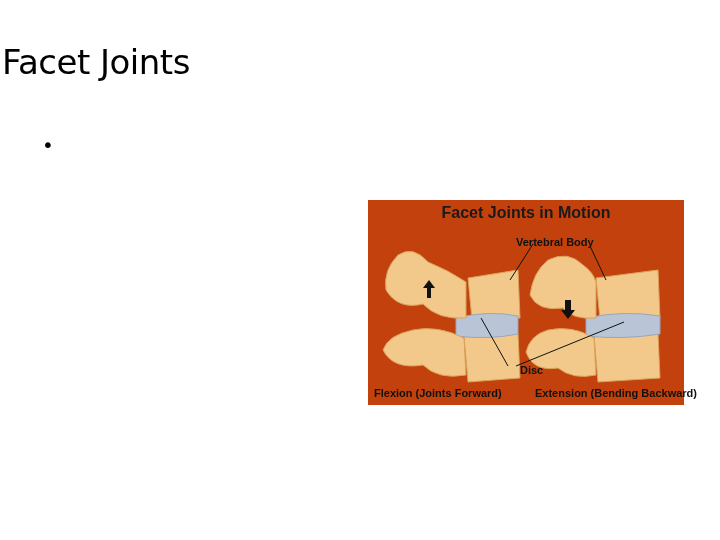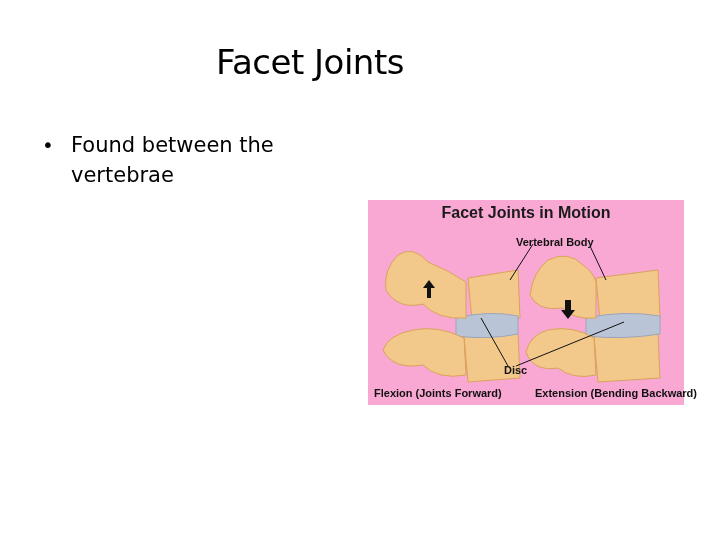--- a/index.html
+++ b/index.html
@@ -1,34 +1,33 @@
 <!DOCTYPE html>
 <html><head>
   <meta charset="utf-8">
   <style>
     html, body { margin: 0; padding: 0; }
     body { width: 720px; height: 540px; background: #ffffff; position: relative; overflow: hidden; font-family: "Liberation Sans", sans-serif; }
-    .slide-title { position: absolute; left: 10px; top: 42px; width: 600px; text-align: center; font-family: "DejaVu Sans", sans-serif; font-size: 34px; color: #000; letter-spacing: -0.5px; }
+    .slide-title { position: absolute; left: 2px; top: 42px; width: 600px; text-align: left; font-family: "DejaVu Sans", sans-serif; font-size: 34px; color: #000; letter-spacing: -0.5px; }
     .bullets { position: absolute; left: 38px; top: 130px; width: 300px; margin: 0; padding: 0; list-style: none; }
     .bullet-item { position: relative; padding-left: 33px; font-family: "DejaVu Sans", sans-serif; font-size: 21px; line-height: 30px; color: #000; }
     .bullet-dot { position: absolute; left: 4px; top: 0; font-size: 20px; }
-    .figure { position: absolute; left: 368px; top: 200px; width: 316px; height: 205px; background: #f9a8d4; }
+    .figure { position: absolute; left: 368px; top: 200px; width: 316px; height: 205px; background: #c2410c; }
     .fig-title { position: absolute; left: 0; top: 4px; width: 316px; text-align: center; font-weight: bold; font-size: 16px; color: #1a1a1a; }
     .fig-label { position: absolute; font-weight: bold; font-size: 11px; color: #111; white-space: nowrap; }
     svg.art { position: absolute; left: 0; top: 0; }
   </style>
 </head>
 <body>
 
 <div class="slide-title">Facet Joints</div>
 
 <ul class="bullets">
   <li class="bullet-item">
     <span class="bullet-dot">•</span>
-    <span>Found between the vertebrae</span>
   </li>
 </ul>
 
 <div class="figure">
   <svg class="art" width="316" height="205" viewBox="0 0 316 205">
 
     <g>
       <path d="M100 78 L150 70 L152 118 L104 120 Z" fill="#f2c98a" stroke="#d9a35a"></path>
       <path d="M96 136 L150 133 L152 178 L100 182 Z" fill="#f2c98a" stroke="#d9a35a"></path>
       <path d="M88 118 Q120 110 150 116 L150 134 Q120 140 88 136 Z" fill="#b9c4d6" stroke="#9aa6ba"></path>
@@ -46,16 +45,16 @@
       <path d="M197 100 L203 100 L203 110 L207 110 L200 119 L193 110 L197 110 Z" fill="#111"></path>
     </g>
 
     <line x1="165" y1="44" x2="142" y2="80" stroke="#111" stroke-width="1"></line>
     <line x1="222" y1="46" x2="238" y2="80" stroke="#111" stroke-width="1"></line>
     <line x1="140" y1="166" x2="113" y2="118" stroke="#111" stroke-width="1"></line>
     <line x1="148" y1="166" x2="256" y2="122" stroke="#111" stroke-width="1"></line>
   </svg>
   <div class="fig-title">Facet Joints in Motion</div>
   <div class="fig-label" style="left:148px; top:36px;">Vertebral Body</div>
-  <div class="fig-label" style="left:136px; top:164px;">Disc</div>
+  <div class="fig-label" style="left:152px; top:164px;">Disc</div>
   <div class="fig-label" style="left:6px; top:187px;">Flexion (Joints Forward)</div>
   <div class="fig-label" style="left:167px; top:187px;">Extension (Bending Backward)</div>
 </div>
 
 </body></html>

